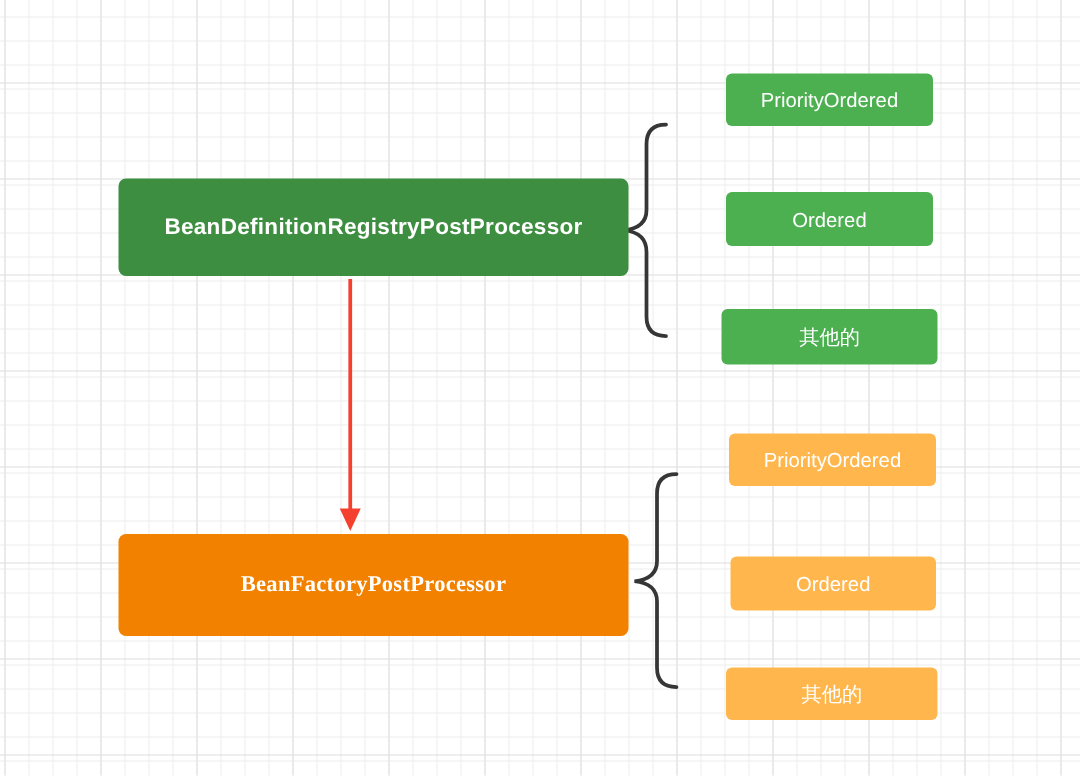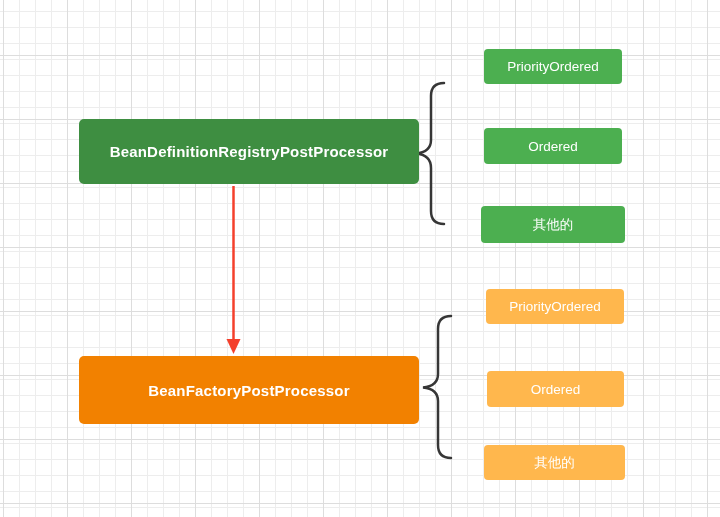--- a/index.html
+++ b/index.html
@@ -61,21 +61,21 @@
 
   <svg class="connector-layer" viewBox="0 0 720 517" xmlns="http://www.w3.org/2000/svg">
     <path d="M444,83 Q431,83 431,96 L431,140 Q431,152 416,153.5 Q431,155 431,168 L431,211 Q431,224 444,224" fill="none" stroke-width="2.5" stroke-linecap="round" stroke="#363636"></path>
     <path d="M451,316 Q438,316 438,329 L438,374 Q438,386 423,387.5 Q438,389 438,401 L438,445 Q438,458 451,458" fill="none" stroke-width="2.5" stroke-linecap="round" stroke="#363636"></path>
     <line x1="233.5" y1="186" x2="233.5" y2="341" stroke-width="2.5" stroke="#F4402C"></line>
     <polygon points="226.5,339 240.5,339 233.5,354" fill="#F4402C"></polygon>
   </svg>
 
   <div class="node main top" style="background-color: rgb(62, 142, 65);">BeanDefinitionRegistryPostProcessor</div>
 
-  <div class="node main bottom" style="background-color: rgb(242, 129, 0);">BeanFactoryPostProcessor</div>
+  <div class="node main bottom" style="background-color: rgb(242, 129, 0); font-family: Liberation Serif, serif;">BeanFactoryPostProcessor</div>
 
   <div class="node small g1" style="background-color: rgb(76, 175, 80);">PriorityOrdered</div>
 
   <div class="node small g2" style="background-color: rgb(76, 175, 80);">Ordered</div>
 
   <div class="node small g3" style="background-color: rgb(76, 175, 80);">其他的</div>
 
   <div class="node small o1" style="background-color: rgb(255, 183, 77);">PriorityOrdered</div>
 
   <div class="node small o2" style="background-color: rgb(255, 183, 77);">Ordered</div>

